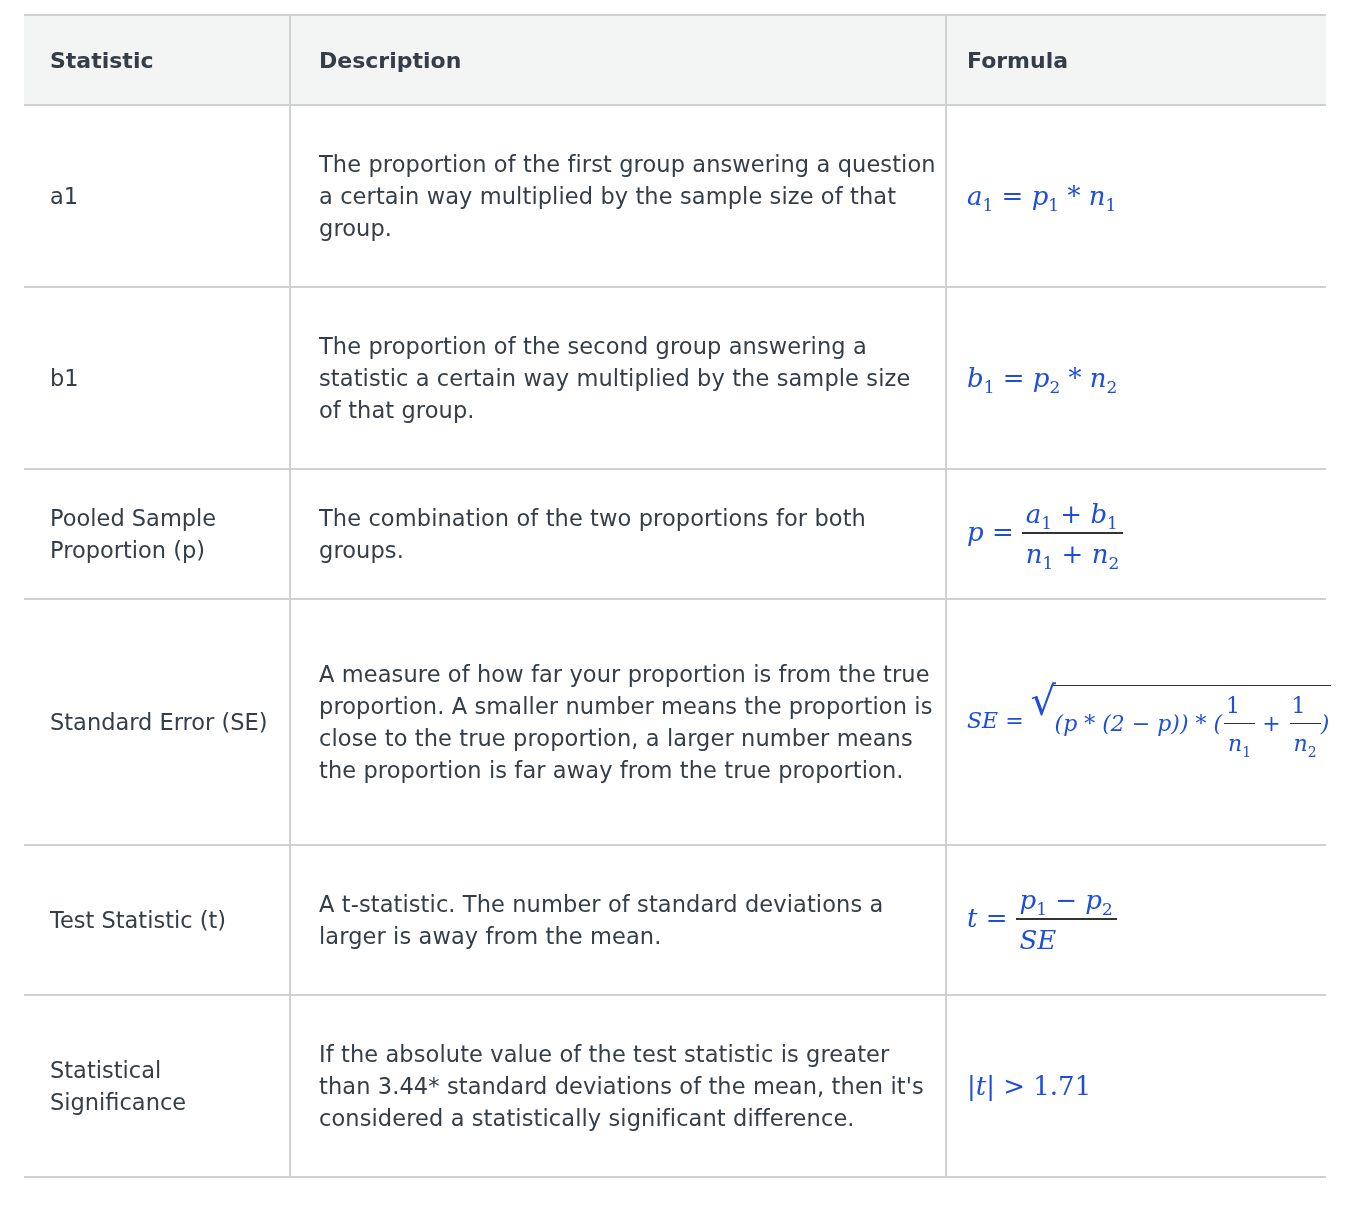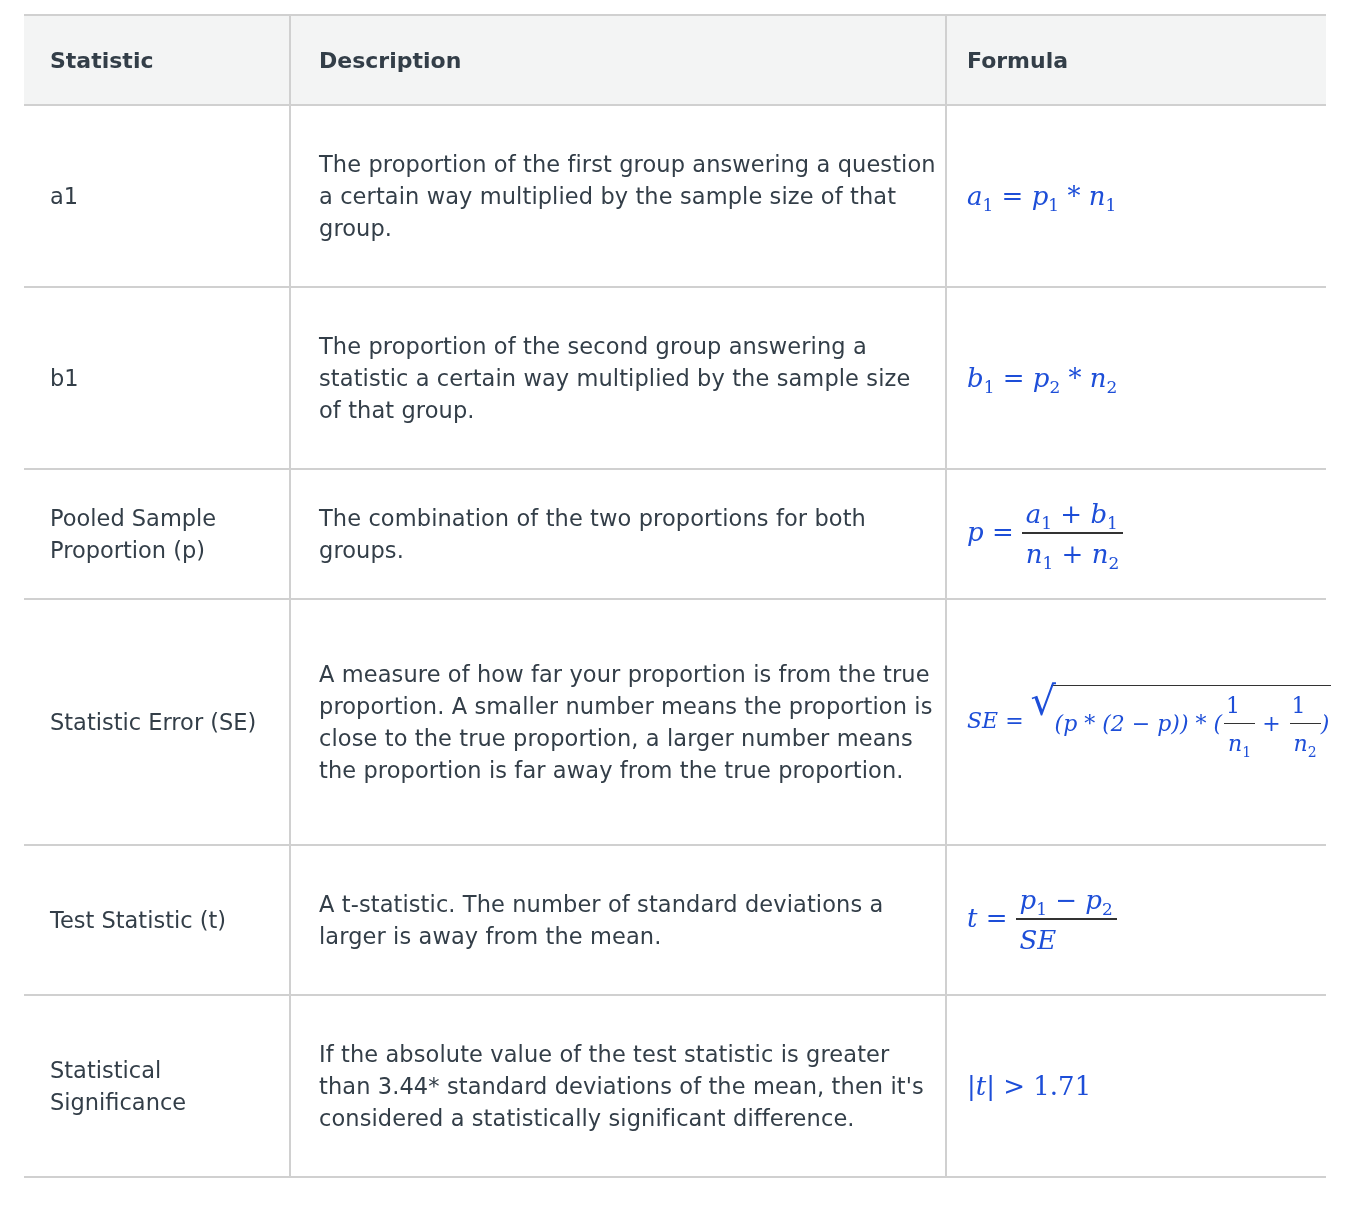--- a/index.html
+++ b/index.html
@@ -80,21 +80,21 @@
     <tr class="r3">
       <td class="c1 stat">Pooled Sample Proportion (p)</td>
       <td class="c2 desc">The combination of the two proportions for both groups.</td>
       <td class="c3">
         <span class="math"><span>p</span>
           <span class="up">=</span><span class="frac"><span class="num"><span>a</span><sub>1</sub> <span class="up">+</span> <span>b</span><sub>1</sub></span><span class="den"><span>n</span><sub>1</sub> <span class="up">+</span> <span>n</span><sub>2</sub></span></span></span>
       </td>
     </tr>
 
     <tr class="r4">
-      <td class="c1 stat">Statistic Error (SE)</td>
+      <td class="c1 stat">Standard Error (SE)</td>
       <td class="c2 desc">A measure of how far your proportion is from the true proportion. A smaller number means the proportion is close to the true proportion, a larger number means the proportion is far away from the true proportion.</td>
       <td class="c3">
         <span class="math small"><span>SE</span>
           <span class="up">=</span>
           <span class="sqrt"><span class="rad">√</span><span class="body"><span>(p * (2 − p)) * (</span><span class="frac"><span class="num up">1</span><span class="den"><span>n</span><sub>1</sub></span></span> <span class="up">+</span> <span class="frac"><span class="num up">1</span><span class="den"><span>n</span><sub>2</sub></span></span><span>)</span></span></span></span>
       </td>
     </tr>
 
     <tr class="r5">
       <td class="c1 stat">Test Statistic (t)</td>

